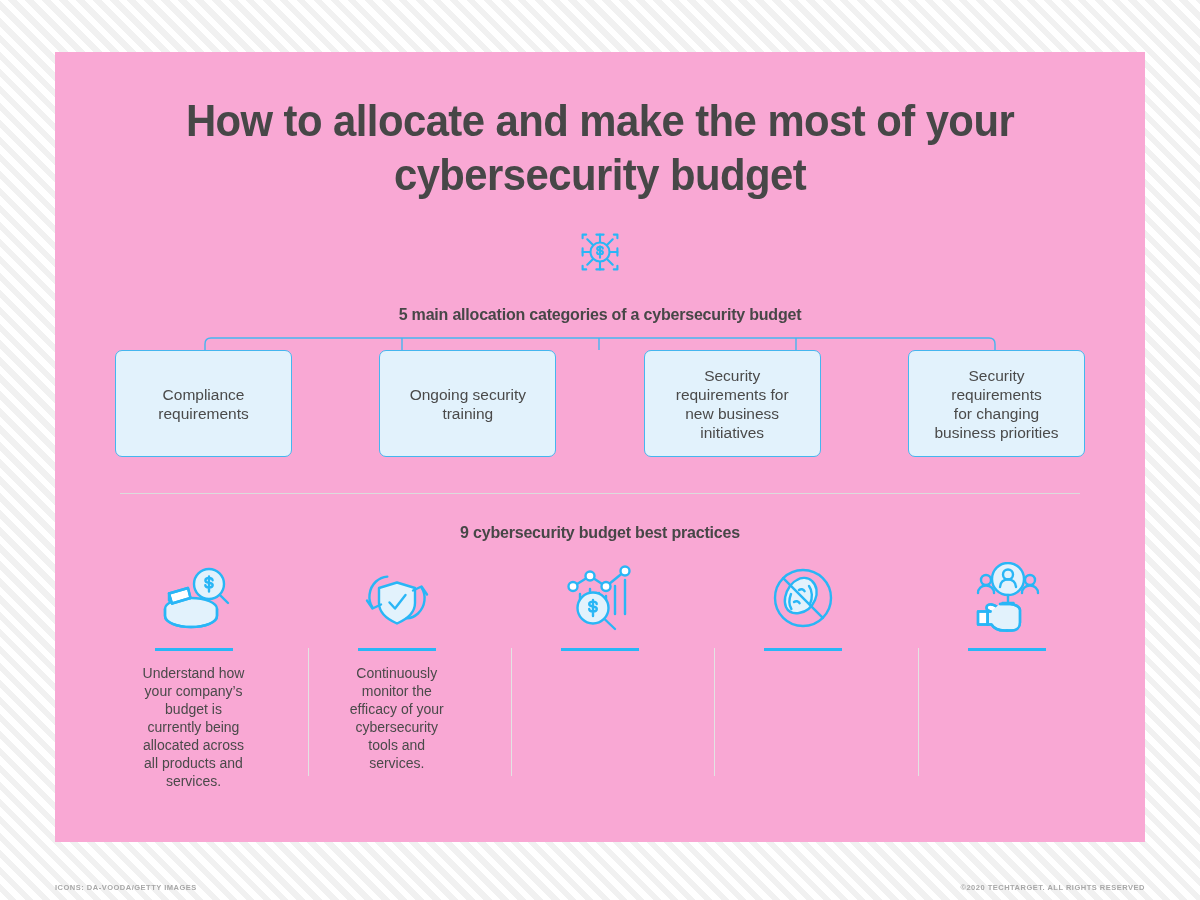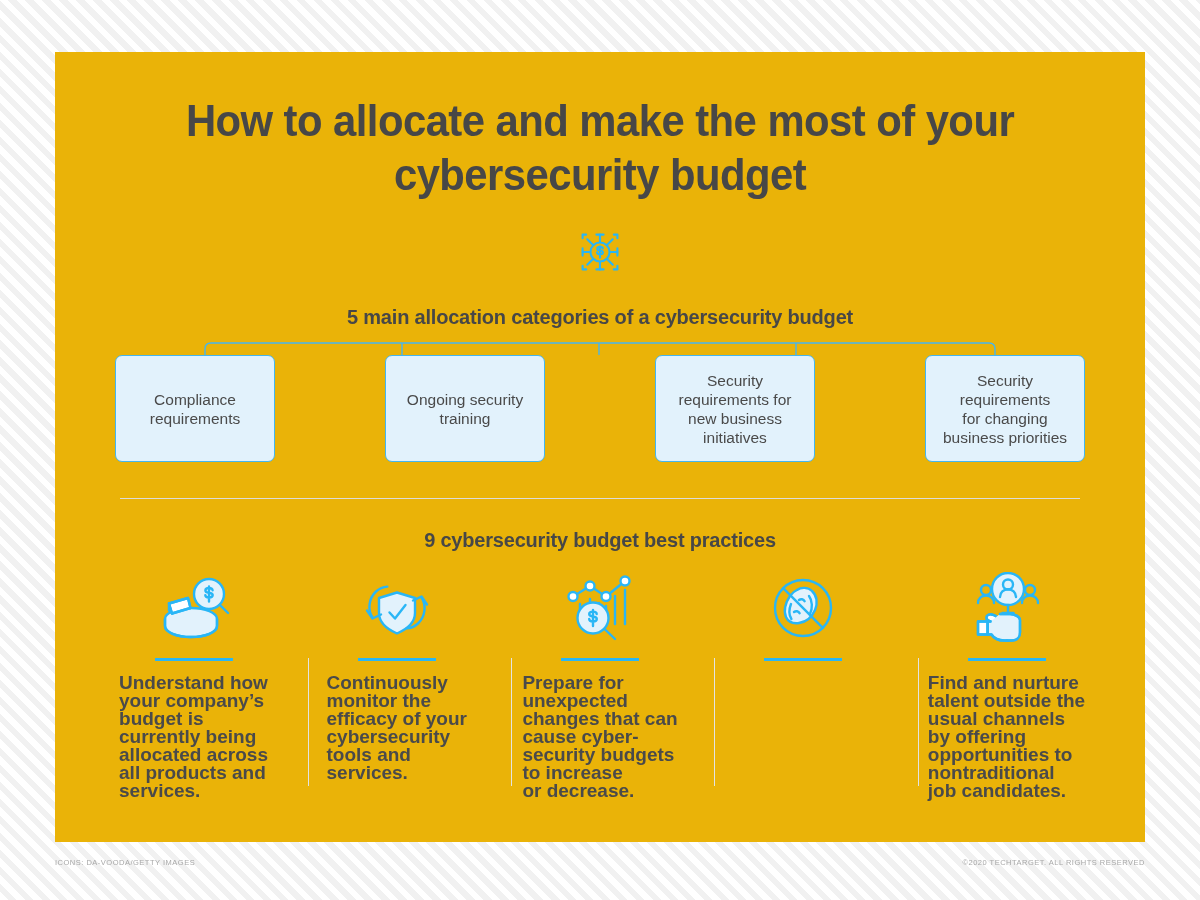--- a/index.html
+++ b/index.html
@@ -19,21 +19,21 @@
     );
     position: relative;
   }
 
   .card {
     position: absolute;
     left: 55px;
     top: 52px;
     width: 1090px;
     height: 790px;
-    background: #eab308;
+    background: #f9a8d4;
   }
 
   
   .title {
     text-align: center;
     padding-top: 42px;
     font-size: 45px;
     line-height: 54px;
     font-weight: bold;
     color: #474747;
@@ -45,21 +45,21 @@
   
   .header-icon {
     display: flex;
     justify-content: center;
     margin-top: 24px;
   }
 
   
   .section-title {
     text-align: center;
-    font-size: 20px;
+    font-size: 16px;
     font-weight: bold;
     color: #474747;
     letter-spacing: -0.2px;
   }
   .section-title.allocation { margin-top: 24px; }
   .section-title.practices  { margin-top: 0; }
 
   
   .tree {
     position: relative;
@@ -71,21 +71,21 @@
 
   .boxes {
     position: absolute;
     left: 0;
     top: 26px;
     width: 970px;
     display: flex;
     justify-content: space-between;
   }
   .cat-box {
-    width: 160px;
+    width: 177px;
     height: 107px;
     background: #e2f2fc;
     border: 1px solid #45b6ef;
     border-radius: 7px;
     display: flex;
     align-items: center;
     justify-content: center;
     text-align: center;
     font-size: 15.5px;
     line-height: 19px;
@@ -133,35 +133,35 @@
     justify-content: center;
   }
   .icon-rule {
     width: 78px;
     height: 3px;
     background: #29b6f6;
     margin-top: 12px;
     margin-bottom: 13px;
   }
   .practice-text {
-    font-size: 19px;
+    text-align: center;
+    font-size: 14px;
     line-height: 18px;
     color: #4a4a4a;
     white-space: pre-line;
-    font-weight: bold;
   }
 
   
   .footer-left, .footer-right {
     position: absolute;
-    bottom: 33px;
+    bottom: 8px;
     font-size: 7.5px;
     letter-spacing: 0.5px;
     color: #a8a8a8;
-    font-weight: normal;
+    font-weight: bold;
   }
   .footer-left  { left: 55px; }
   .footer-right { right: 55px; }
 </style>
 </head>
 <body>
 
 <div class="card">
 
   <div class="title">How to allocate and make the most
@@ -271,27 +271,20 @@
             <circle cx="43" cy="24.5" r="4.5" fill="#ffffff"></circle>
             <circle cx="62" cy="9" r="4.5" fill="#ffffff"></circle>
             <path d="M17 32v6M17 43v4M27 27v8M36 31v7M43 34v5M52 24v28M62 18v34"></path>
             <circle cx="30" cy="46" r="15.5" fill="#e2f2fc"></circle>
             <path d="M30 38v16M33.7 42c0-1.4-1.7-2.4-3.7-2.4s-3.8 1-3.8 2.5 1.7 2.2 3.8 2.4 3.8 1 3.8 2.5-1.7 2.5-3.8 2.5-3.8-1.1-3.8-2.5"></path>
             <path d="M41.5 57 52 67"></path>
           </svg>
         </span>
       </div>
       <div class="icon-rule"></div>
-      <div class="practice-text">Prepare for
-unexpected
-changes that can
-cause cyber-
-security budgets
-to increase
-or decrease.</div>
     </div>
 
     <div class="practice">
       <div class="practice-icon">
         <span>
           <svg width="68" height="68" viewBox="0 0 68 68" fill="none" stroke="#29b6f6" stroke-width="2.4" stroke-linecap="round" stroke-linejoin="round">
             <path d="M28 16c4-3 11-3 15 1 5 4.5 6 12 3 19-3 7-9 12-16 13-6 .8-11-1.5-13-6-2.5-5.5-1-14 4-21 2-2.8 4.4-5 7-6z" fill="#e2f2fc"></path>
             <path d="M30 26c1.8-1.4 4.6-1 5.6 1.2"></path>
             <path d="M25 38c1.8-1.4 4.6-1 5.6 1.2"></path>
             <path d="M40 22c3.3 4.4 4 12 .8 18.5"></path>
@@ -321,26 +314,19 @@
             <path d="M33 48c-2-2.8-5.5-5-8.5-5.5-2.8-.4-5 .9-5 3.2 0 2 1.8 3.3 4 3.8"></path>
             <path d="M23.5 49.5h-3v13h4c2.5 4 7 6 12.5 6h8c4.5 0 8-3 8-8V48c0-3-5-6-10-6h-10" fill="#e2f2fc"></path>
             <path d="M23.5 49.5h-3v13h4c2.5 4 7 6 12.5 6h8c4.5 0 8-3 8-8V48c0-3-5-6-10-6h-10"></path>
             <path d="M11 49.5h9.5v13H11z" fill="#ffffff"></path>
             <path d="M11 49.5h9.5v13H11z"></path>
             <path d="M40 68.5v2.5"></path>
           </svg>
         </span>
       </div>
       <div class="icon-rule"></div>
-      <div class="practice-text">Find and nurture
-talent outside the
-usual channels
-by offering
-opportunities to
-nontraditional
-job candidates.</div>
     </div>
 
   </div>
 </div>
 
 <div class="footer-left">ICONS: DA-VOODA/GETTY IMAGES</div>
 <div class="footer-right">©2020 TECHTARGET. ALL RIGHTS RESERVED</div>
 
 </body></html>

